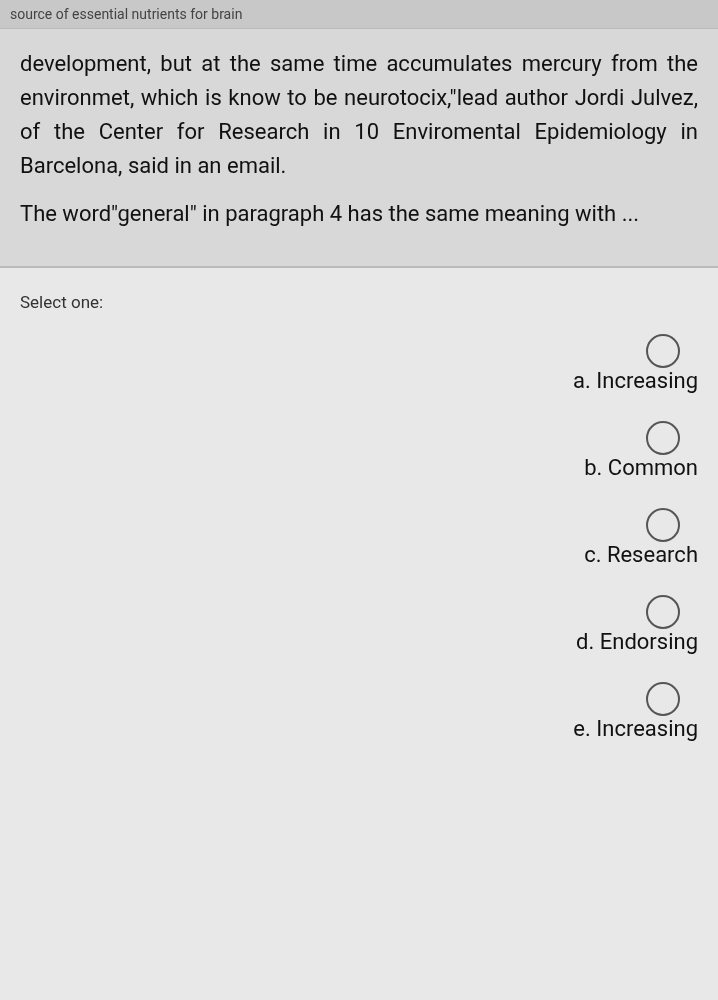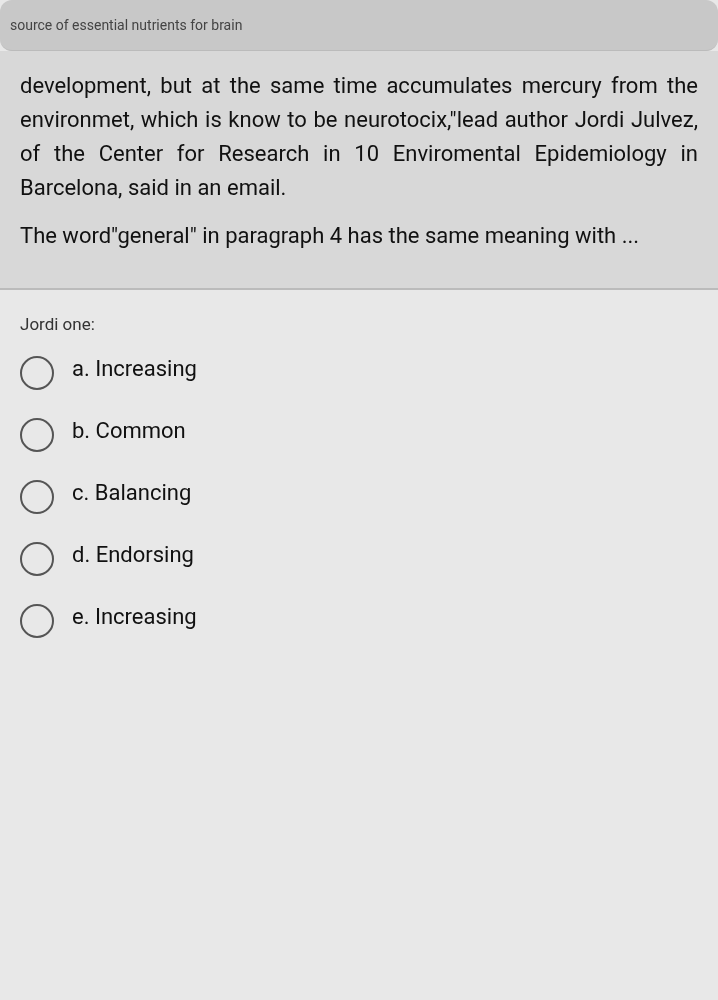--- a/index.html
+++ b/index.html
@@ -11,26 +11,25 @@
     body {
       width: 718px;
       min-height: 1000px;
       background-color: #e8e8e8;
       font-family: -apple-system, BlinkMacSystemFont, 'Segoe UI', Roboto, sans-serif;
       overflow-x: hidden;
     }
 
     .top-bar {
       background-color: #c8c8c8;
-      padding: 17px 10px;
+      padding: 6px 10px;
       font-size: 14px;
       color: #444;
       text-align: left;
       border-bottom: 1px solid #bbb;
-      border-radius: 12px;
     }
 
     .passage-card {
       background-color: #d8d8d8;
       margin: 0;
       padding: 18px 20px 36px 20px;
       border-bottom: 2px solid #bbb;
     }
 
     .passage-text {
@@ -53,23 +52,24 @@
     }
 
     .select-label {
       font-size: 17px;
       color: #333;
       margin-bottom: 22px;
     }
 
     .option-item {
       display: flex;
-      align-items: flex-start;
+      align-items: flex-end;
       margin-bottom: 28px;
       cursor: pointer;
+      flex-direction: column;
     }
 
     .radio-circle {
       width: 34px;
       height: 34px;
       border-radius: 50%;
       border: 2.5px solid #555;
       background-color: transparent;
       flex-shrink: 0;
       margin-right: 18px;
@@ -86,34 +86,34 @@
 <div class="top-bar">
   <span>source of essential nutrients for brain</span>
 </div>
 
 <div class="passage-card">
   <p class="passage-text">development, but at the same time accumulates mercury from the environmet, which is know to be neurotocix,"lead author Jordi Julvez, of the Center for Research in 10 Enviromental Epidemiology in Barcelona, said in an email.</p>
   <p class="question-text">The word"general" in paragraph 4 has the same meaning with ...</p>
 </div>
 
 <div class="select-section">
-  <div class="select-label">Jordi one:</div>
+  <div class="select-label">Select one:</div>
 
   <div id="options-container">
       <div class="option-item">
         <div class="radio-circle"></div>
         <span class="option-label">a. Increasing</span>
       </div>
       <div class="option-item">
         <div class="radio-circle"></div>
         <span class="option-label">b. Common</span>
       </div>
       <div class="option-item">
         <div class="radio-circle"></div>
-        <span class="option-label">c. Balancing</span>
+        <span class="option-label">c. Research</span>
       </div>
       <div class="option-item">
         <div class="radio-circle"></div>
         <span class="option-label">d. Endorsing</span>
       </div>
       <div class="option-item">
         <div class="radio-circle"></div>
         <span class="option-label">e. Increasing</span>
       </div>
     </div>

